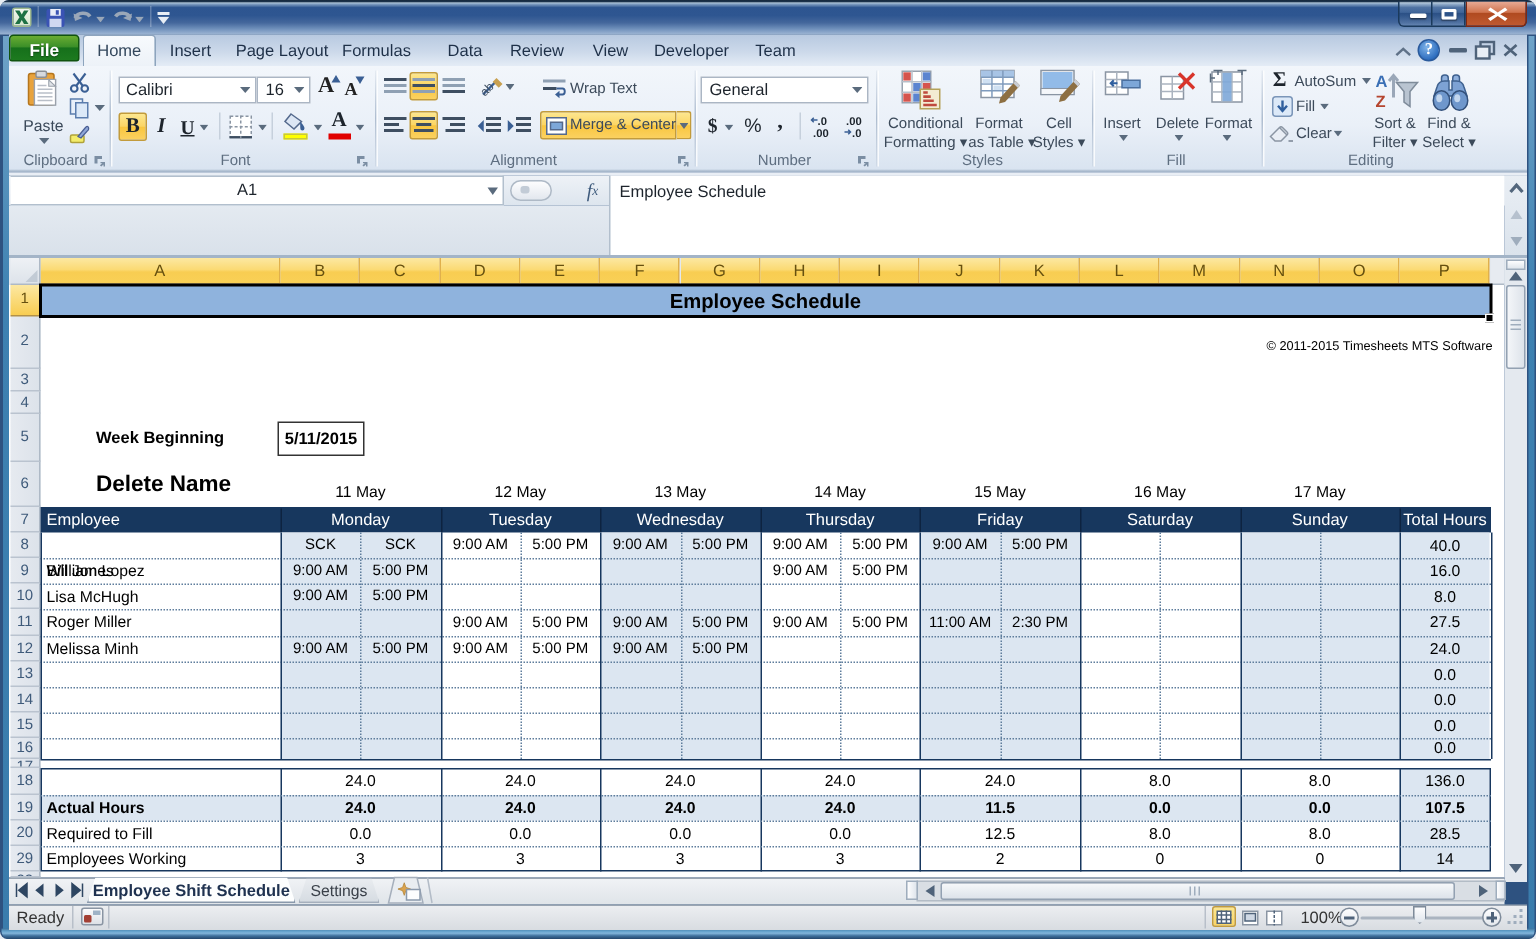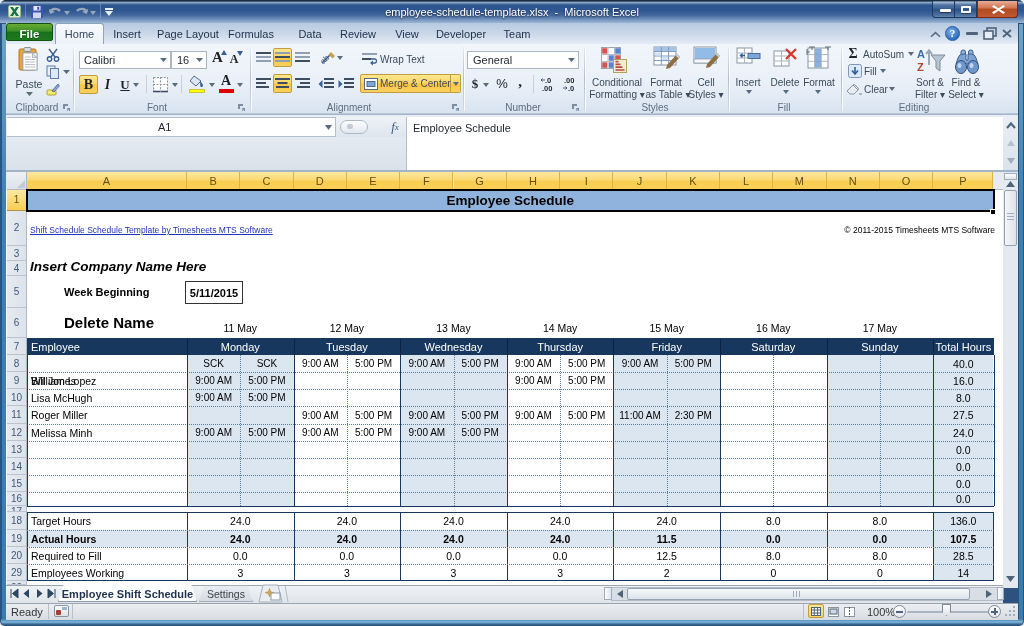--- a/index.html
+++ b/index.html
@@ -10,21 +10,20 @@
 .cr {display:flex;align-items:center;justify-content:flex-end;}
 svg {position:absolute;overflow:visible;}
 
 </style></head><body>
 <div id="win">
 <div style="left:0;top:0;width:1024px;height:626px;background:#2e5280;border-radius:6px 6px 5px 5px;"></div>
 <div style="left:0;top:0;width:1024px;height:23px;background:linear-gradient(180deg,#16293c 0%,#1d3550 6%,#bdd2e2 8%,#87a5c6 11%,#2d5590 22%,#2e5691 45%,#44679c 66%,#6b8cb8 82%,#8aa6ca 93%,#9db5d3 100%);border-radius:6px 6px 0 0;"></div>
 <div style="left:1.5px;top:24px;width:4px;height:596px;background:linear-gradient(180deg,#6FA3C8,#3E81B1 30%,#3A7CAC);"></div>
 <div style="left:1018.5px;top:24px;width:4px;height:596px;background:linear-gradient(180deg,#6FA3C8,#3E81B1 30%,#3A7CAC);"></div>
 <div style="left:1px;top:619px;width:1022px;height:7px;background:linear-gradient(180deg,#44779f 0%,#61a0ca 25%,#82b5da 45%,#3f719d 70%,#24466b 100%);border-radius:0 0 5px 5px;"></div>
-<div class="ct" style="left:262px;top:3px;width:500px;height:17px;color:#ffffff;font-size:11px;text-shadow:0 1px 2px rgba(0,0,0,.7);">employee-schedule-template.xlsx&nbsp; -&nbsp; Microsoft Excel</div>
 <div style="left:932px;top:1px;width:86px;height:17px;background:linear-gradient(180deg,rgba(200,215,230,.35),rgba(120,150,180,.25) 45%,rgba(40,70,110,.3) 50%,rgba(130,160,195,.3));border:1px solid #1b3a5c;border-top:none;border-radius:0 0 4px 4px;"></div>
 <div style="left:977px;top:1px;width:41px;height:17px;background:linear-gradient(180deg,#e8ab96,#d0744f 45%,#b04a20 50%,#c05a31);border-radius:0 0 4px 0;border:1px solid #7e2914;border-top:none;"></div>
 <div style="left:940px;top:9px;width:11px;height:3px;background:#fff;box-shadow:0 1px 1px rgba(0,0,0,.5);border-radius:1px;"></div>
 <div style="left:961px;top:6px;width:10px;height:7px;border:2px solid #fff;box-shadow:0 1px 1px rgba(0,0,0,.4);border-radius:1px;"></div>
 <svg style="left:992px;top:5px" width="13" height="9" viewBox="0 0 16 11">
       <path d="M2 0 L8 4 L14 0 L16 2 L10 5.5 L16 9 L14 11 L8 7 L2 11 L0 9 L6 5.5 L0 2 Z" fill="#fff"></path>
     </svg>
 <div style="left:954px;top:1px;width:1px;height:16px;background:#1b3a5c;"></div>
 <div style="left:976px;top:1px;width:1px;height:16px;background:#1b3a5c;"></div>
 <div style="left:8px;top:5px;width:13px;height:13px;background:linear-gradient(180deg,#f2f7ee,#d8e8cf);border:1px solid #9fb98f;border-radius:2px;"></div>
@@ -449,23 +448,21 @@
 <div class="ct" style="left:7px;top:505.5px;width:20px;height:6.5px;border-right:1px solid #aeb9c6;border-bottom:1px solid #bac3cf;color:#3e5a7a;font-size:10px;overflow:hidden;overflow:hidden;align-items:flex-start;">17</div>
 <div class="ct" style="left:7px;top:512px;width:20px;height:18px;border-right:1px solid #aeb9c6;border-bottom:1px solid #bac3cf;color:#3e5a7a;font-size:10px;overflow:hidden;">18</div>
 <div class="ct" style="left:7px;top:530px;width:20px;height:17px;border-right:1px solid #aeb9c6;border-bottom:1px solid #bac3cf;color:#3e5a7a;font-size:10px;overflow:hidden;">19</div>
 <div class="ct" style="left:7px;top:547px;width:20px;height:17px;border-right:1px solid #aeb9c6;border-bottom:1px solid #bac3cf;color:#3e5a7a;font-size:10px;overflow:hidden;">20</div>
 <div class="ct" style="left:7px;top:564px;width:20px;height:17px;border-right:1px solid #aeb9c6;border-bottom:1px solid #bac3cf;color:#3e5a7a;font-size:10px;overflow:hidden;">29</div>
 <div class="ct" style="left:7px;top:581px;width:20px;height:4px;border-right:1px solid #aeb9c6;border-bottom:1px solid #bac3cf;color:#3e5a7a;font-size:10px;overflow:hidden;overflow:hidden;align-items:flex-start;padding-top:1px;">22</div>
 <div style="left:27px;top:190px;width:966.5px;height:20.5px;background:#8fb3dd;"></div>
 <div style="left:26px;top:189px;width:968.5px;height:23px;border:2px solid #000;background:transparent;"></div>
 <div style="left:989.5px;top:209px;width:6px;height:6px;background:#000;border:1px solid #fff;"></div>
 <div class="ct" style="left:27px;top:191px;width:966.5px;height:19px;color:#000;font-size:13.5px;font-weight:bold;">Employee Schedule</div>
-<div class="cl" style="left:30px;top:224px;width:400px;height:12px;color:#2233bb;font-size:8.5px;text-decoration:underline;">Shift Schedule Schedule Template by Timesheets MTS Software</div>
 <div class="cr" style="left:600px;top:224px;width:395px;height:12px;color:#000;font-size:8.5px;">© 2011-2015 Timesheets MTS Software</div>
-<div class="cl" style="left:30px;top:258px;width:300px;height:16px;color:#000;font-size:13.5px;font-weight:bold;font-style:italic;">Insert Company Name Here</div>
 <div class="cl" style="left:64px;top:285px;width:120px;height:14px;color:#000;font-size:11px;font-weight:bold;">Week Beginning</div>
 <div style="left:185px;top:281px;width:58px;height:23px;background:#fff;border:1px solid #333;"></div>
 <div class="ct" style="left:185px;top:281px;width:58px;height:23px;color:#000;font-size:11px;font-weight:bold;">5/11/2015</div>
 <div class="cl" style="left:64px;top:312px;width:200px;height:20px;color:#000;font-size:15px;font-weight:bold;">Delete Name</div>
 <div class="ct" style="left:200.3px;top:321px;width:80px;height:14px;color:#000;font-size:10.5px;">11 May</div>
 <div class="ct" style="left:306.9px;top:321px;width:80px;height:14px;color:#000;font-size:10.5px;">12 May</div>
 <div class="ct" style="left:413.5px;top:321px;width:80px;height:14px;color:#000;font-size:10.5px;">13 May</div>
 <div class="ct" style="left:520.0999999999999px;top:321px;width:80px;height:14px;color:#000;font-size:10.5px;">14 May</div>
 <div class="ct" style="left:626.7px;top:321px;width:80px;height:14px;color:#000;font-size:10.5px;">15 May</div>
 <div class="ct" style="left:733.3px;top:321px;width:80px;height:14px;color:#000;font-size:10.5px;">16 May</div>
@@ -570,21 +567,20 @@
 <div style="left:293.6px;top:512px;width:0;height:69px;border-left:1px solid #17375e;"></div>
 <div style="left:400.2px;top:512px;width:0;height:69px;border-left:1px solid #17375e;"></div>
 <div style="left:506.79999999999995px;top:512px;width:0;height:69px;border-left:1px solid #17375e;"></div>
 <div style="left:613.4px;top:512px;width:0;height:69px;border-left:1px solid #17375e;"></div>
 <div style="left:720.0px;top:512px;width:0;height:69px;border-left:1px solid #17375e;"></div>
 <div style="left:826.5999999999999px;top:512px;width:0;height:69px;border-left:1px solid #17375e;"></div>
 <div style="left:933.1999999999999px;top:512px;width:0;height:69px;border-left:1px solid #17375e;"></div>
 <div style="left:27px;top:530px;width:966.5px;height:0;border-top:1px dotted #5e7d9c;"></div>
 <div style="left:27px;top:547px;width:966.5px;height:0;border-top:1px dotted #5e7d9c;"></div>
 <div style="left:27px;top:564px;width:966.5px;height:0;border-top:1px dotted #5e7d9c;"></div>
-<div class="cl" style="left:31px;top:512px;width:150px;height:18px;color:#000;font-size:10.5px;">Target Hours</div>
 <div class="ct" style="left:200.3px;top:512px;width:80px;height:18px;color:#000;font-size:10.5px;">24.0</div>
 <div class="ct" style="left:306.9px;top:512px;width:80px;height:18px;color:#000;font-size:10.5px;">24.0</div>
 <div class="ct" style="left:413.5px;top:512px;width:80px;height:18px;color:#000;font-size:10.5px;">24.0</div>
 <div class="ct" style="left:520.0999999999999px;top:512px;width:80px;height:18px;color:#000;font-size:10.5px;">24.0</div>
 <div class="ct" style="left:626.7px;top:512px;width:80px;height:18px;color:#000;font-size:10.5px;">24.0</div>
 <div class="ct" style="left:733.3px;top:512px;width:80px;height:18px;color:#000;font-size:10.5px;">8.0</div>
 <div class="ct" style="left:839.8999999999999px;top:512px;width:80px;height:18px;color:#000;font-size:10.5px;">8.0</div>
 <div class="ct" style="left:933.1999999999999px;top:512px;width:60.30000000000007px;height:18px;color:#000;font-size:10.5px;">136.0</div>
 <div class="cl" style="left:31px;top:530px;width:150px;height:17px;color:#000;font-size:10.5px;font-weight:bold;">Actual Hours</div>
 <div class="ct" style="left:200.3px;top:530px;width:80px;height:17px;color:#000;font-size:10.5px;font-weight:bold;">24.0</div>

